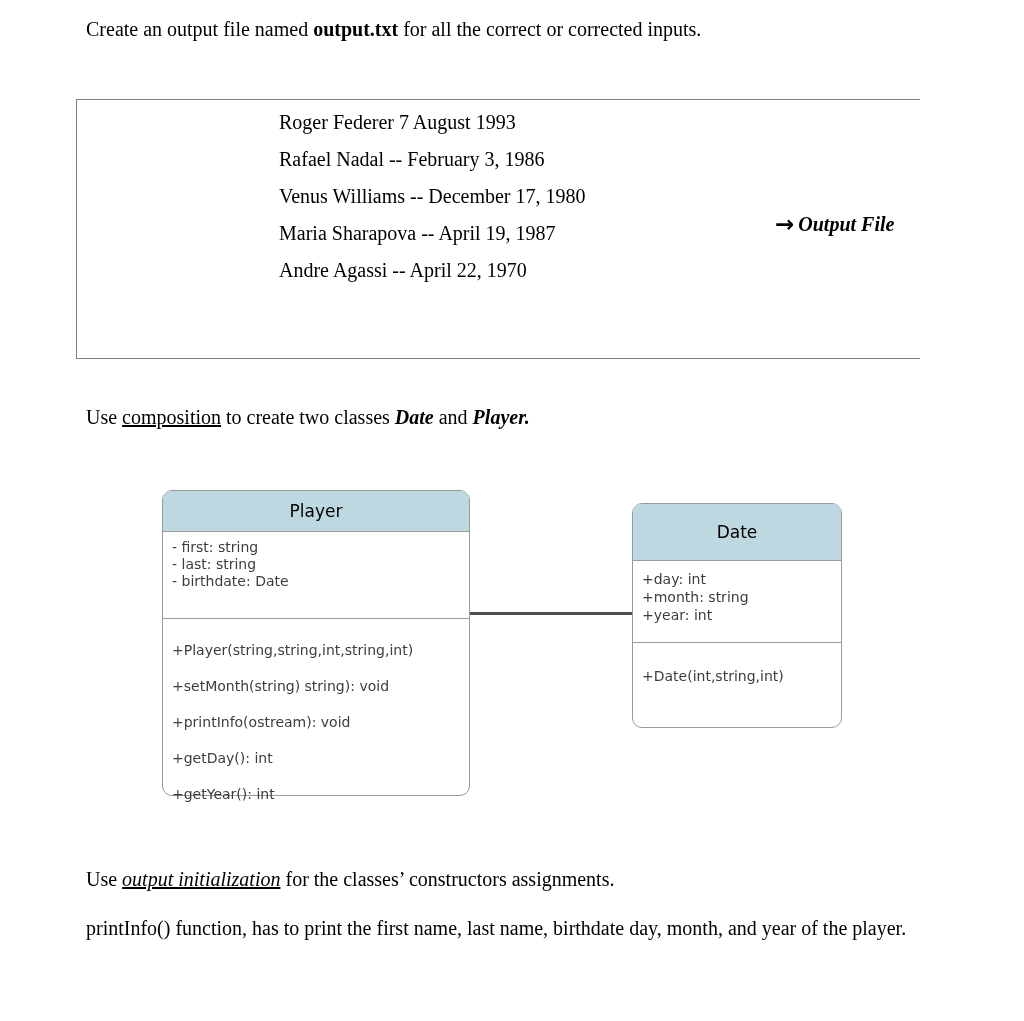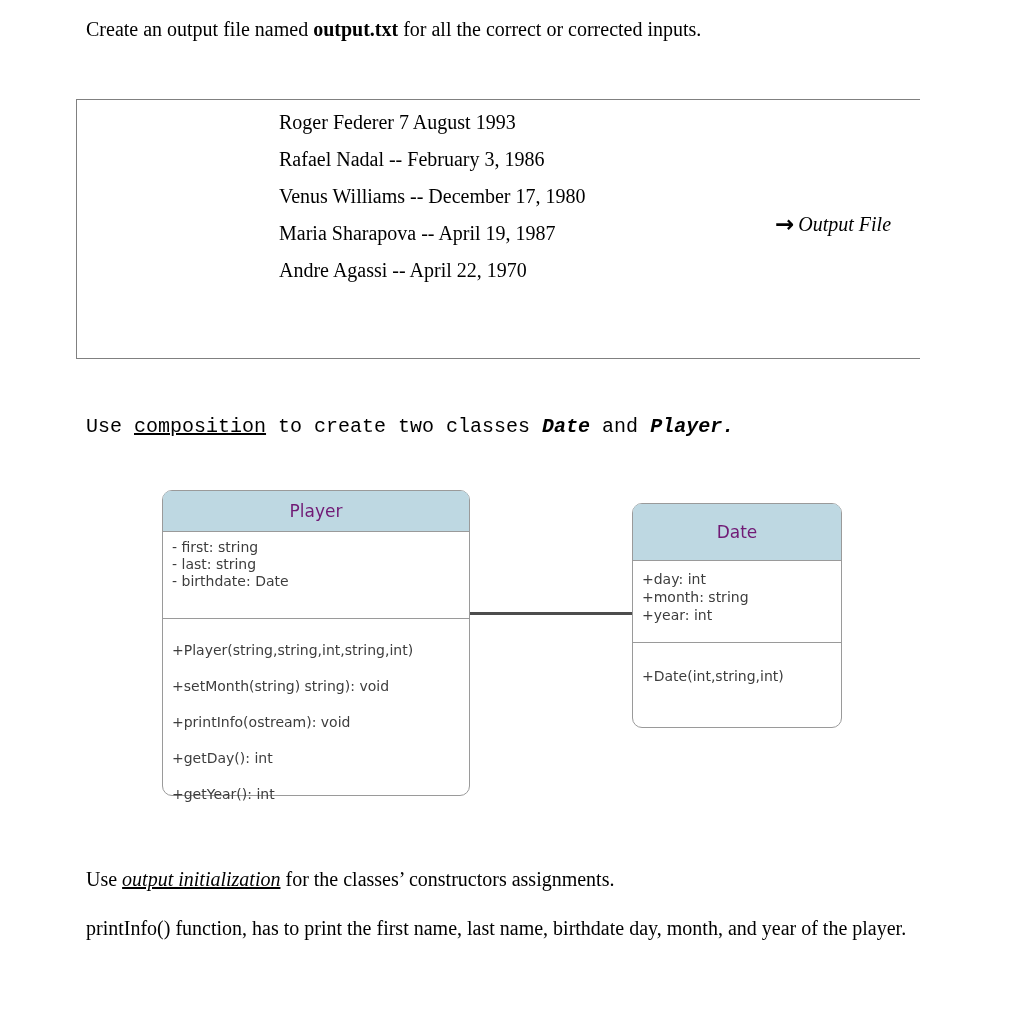--- a/index.html
+++ b/index.html
@@ -47,25 +47,25 @@
     font-size: 20px;
   }
   .output-annotation .arrow {
     font-weight: bold;
     font-size: 23px;
     font-family: "DejaVu Sans", sans-serif;
     margin-right: 4px;
     vertical-align: -1px;
   }
   .output-annotation .label {
-    font-weight: normal;
+    font-weight: bold;
     font-style: italic;
   }
 
-  .composition { position: absolute; left: 86px; top: 414px; font-family: Liberation Mono, monospace; }
+  .composition { position: absolute; left: 86px; top: 404px; }
   .u { text-decoration: underline; }
   .bi { font-weight: bold; font-style: italic; }
   .iu { font-style: italic; text-decoration: underline; }
 
   .uml {
     position: absolute; left: 0; top: 0; width: 1024px; height: 1021px;
     font-family: "DejaVu Sans", "Liberation Sans", sans-serif;
     color: #3d3d3d;
     pointer-events: none;
   }
@@ -82,21 +82,21 @@
     background: #ffffff;
   }
   .uml-class.player { left: 162px; top: 490px; width: 308px; height: 306px; }
   .uml-class.date   { left: 632px; top: 503px; width: 210px; height: 225px; }
   .uml-header {
     background: var(--uml-header-fill);
     border-bottom: 1.5px solid var(--uml-border);
     border-radius: 8px 8px 0 0;
     display: flex; align-items: center; justify-content: center;
     font-size: 17px;
-    color: #701a75;
+    color: #000000;
   }
   .player .uml-header { height: 41px; }
   .date   .uml-header { height: 57px; }
   .uml-attrs {
     border-bottom: 1.5px solid var(--uml-border);
     font-size: 14px;
     padding-left: 9px;
   }
   .player .uml-attrs { height: 87px; padding-top: 7px; line-height: 17px; }
   .date   .uml-attrs { height: 82px; padding-top: 9px; line-height: 18px; }

